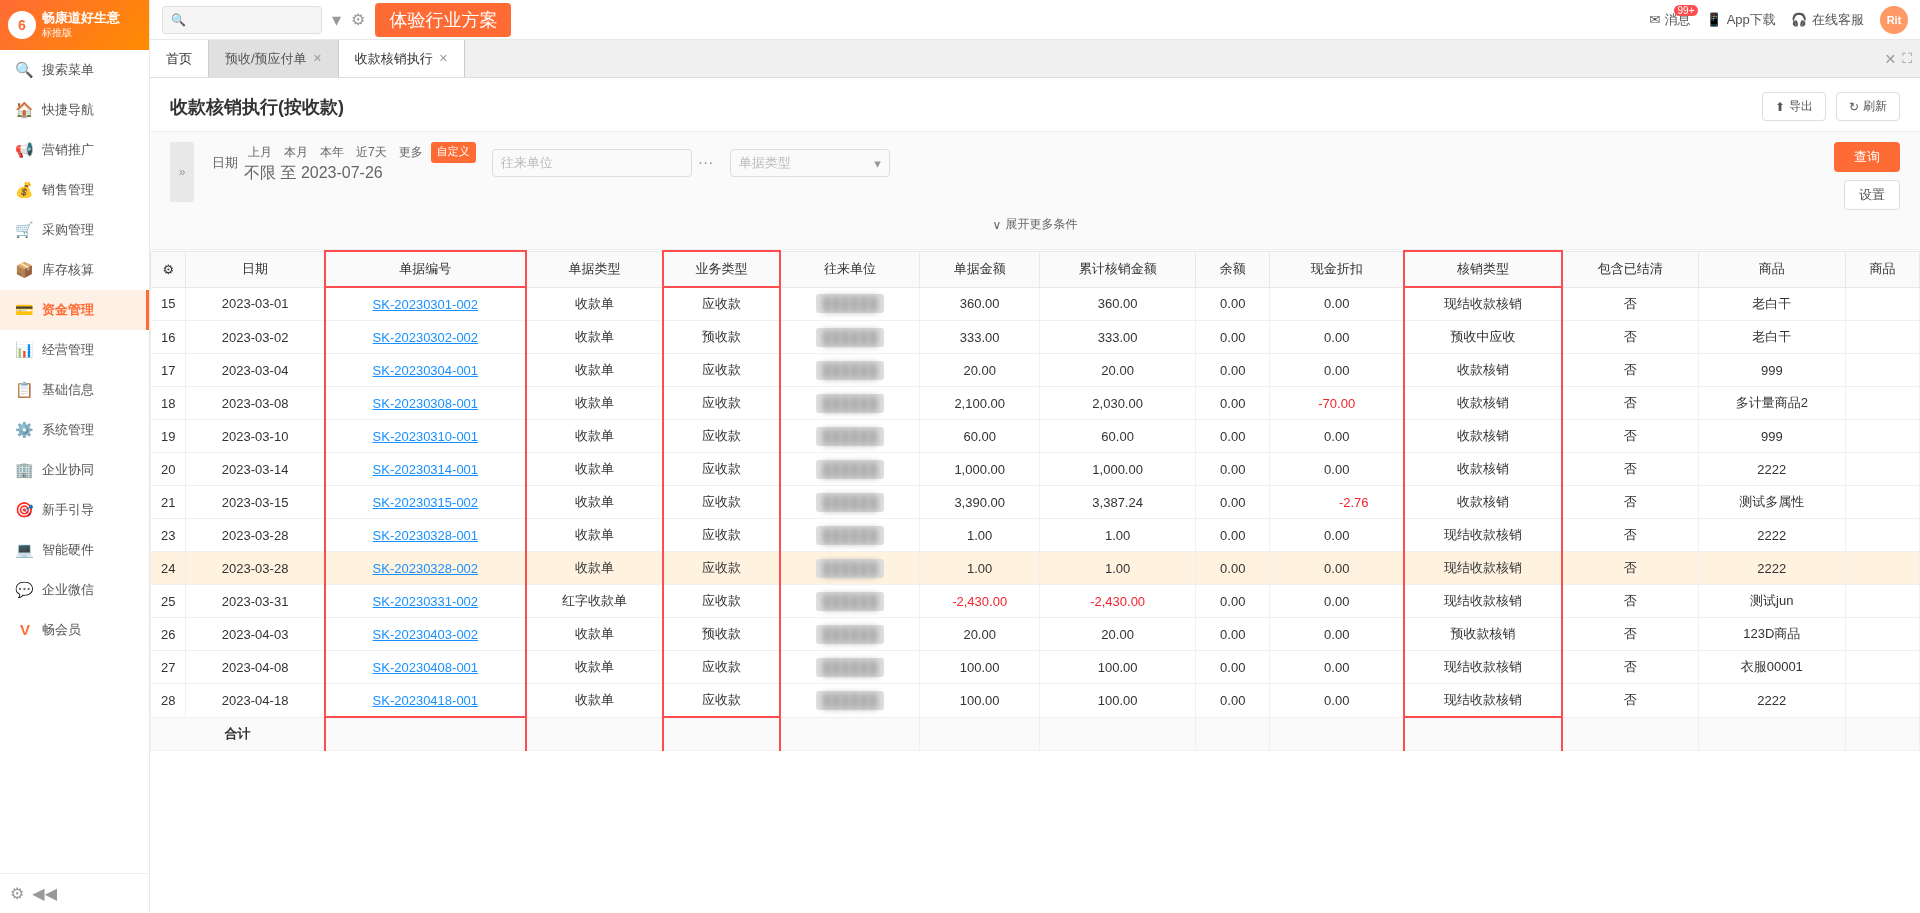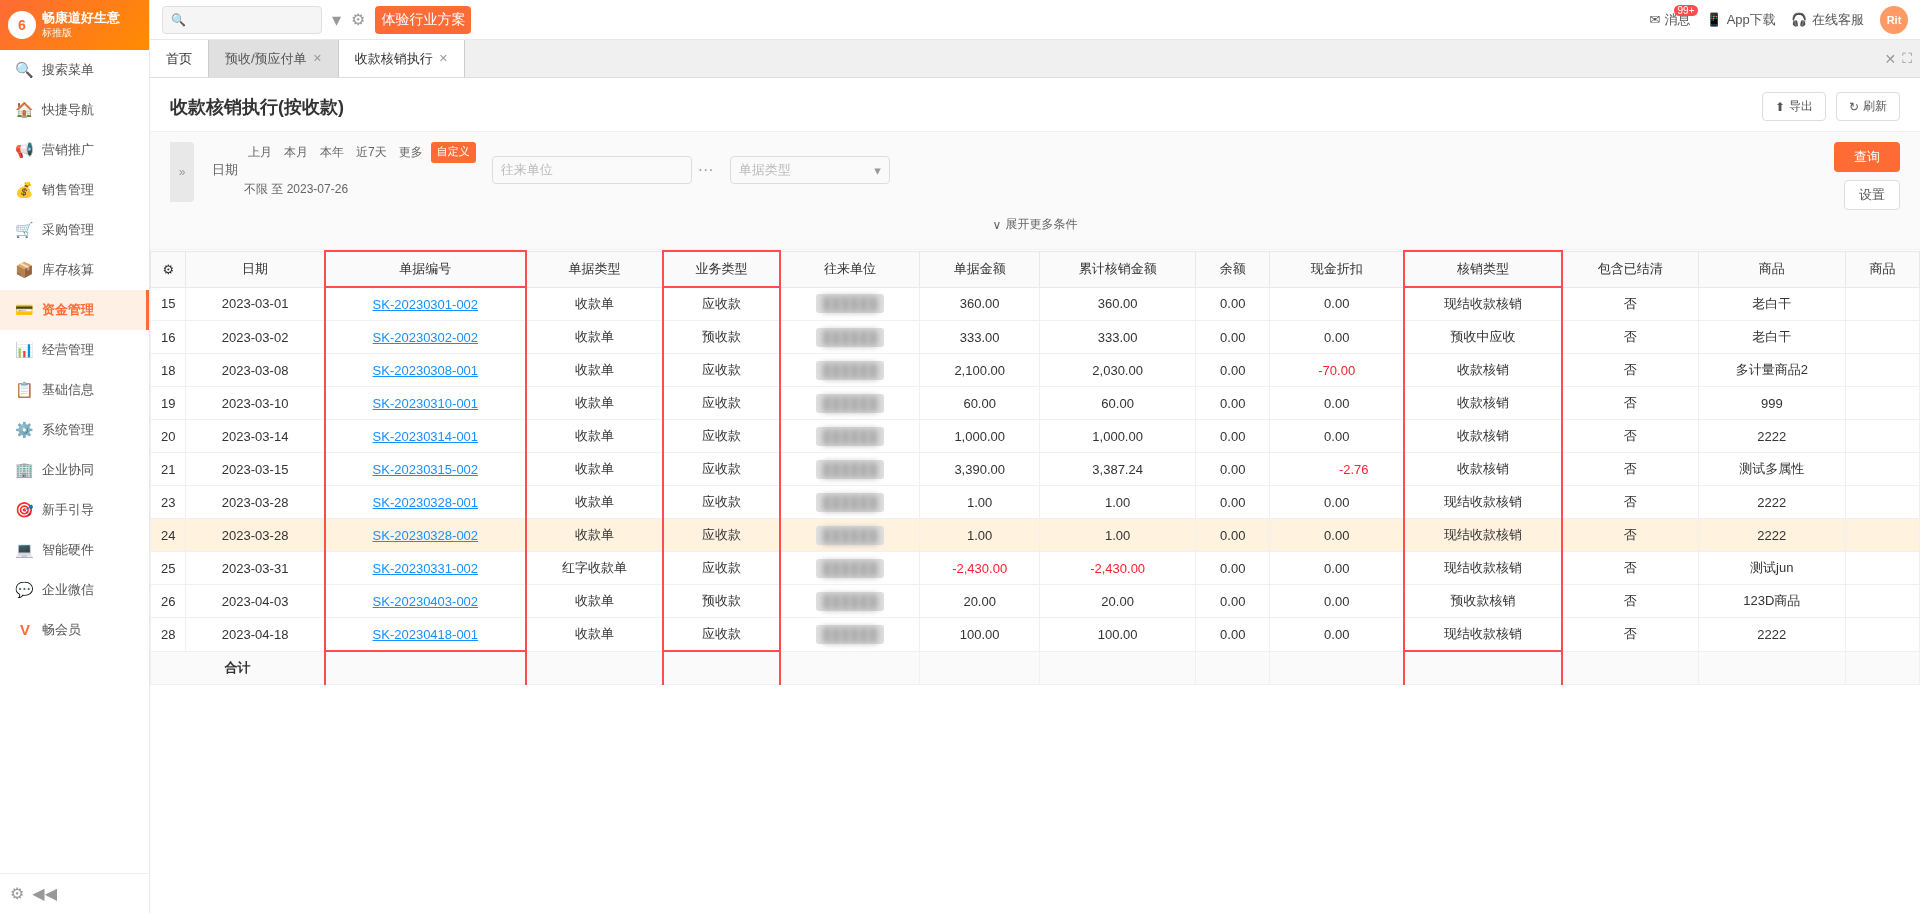--- a/index.html
+++ b/index.html
@@ -18,21 +18,21 @@
     .sidebar-bottom { padding: 10px; display: flex; gap: 8px; border-top: 1px solid #f0f0f0; }
     .sidebar-bottom-btn { color: #999; cursor: pointer; font-size: 16px; }
 
     
     .main { flex: 1; display: flex; flex-direction: column; overflow: hidden; }
 
     
     .topbar { height: 40px; background: white; border-bottom: 1px solid #e8e8e8; display: flex; align-items: center; padding: 0 12px; gap: 10px; }
     .topbar-search { flex: 0 0 160px; background: #f5f5f5; border: 1px solid #e0e0e0; border-radius: 4px; height: 28px; display: flex; align-items: center; padding: 0 8px; gap: 4px; color: #bbb; font-size: 12px; }
     .topbar-gear { color: #999; cursor: pointer; font-size: 16px; }
-    .topbar-btn { background: #ff6b35; color: white; border: none; border-radius: 4px; padding: 5px 6px; cursor: pointer; font-size: 14px; }
+    .topbar-btn { background: #ff6b35; color: white; border: none; border-radius: 4px; padding: 5px 14px; cursor: pointer; font-size: 18px; }
     .topbar-right { margin-left: auto; display: flex; align-items: center; gap: 16px; color: #555; font-size: 13px; }
     .topbar-msg { position: relative; cursor: pointer; display: flex; align-items: center; gap: 4px; }
     .badge { position: absolute; top: -6px; right: -8px; background: #ff4d4f; color: white; border-radius: 10px; font-size: 10px; padding: 0 4px; min-width: 16px; text-align: center; }
     .topbar-link { cursor: pointer; display: flex; align-items: center; gap: 4px; color: #555; }
     .topbar-avatar { width: 28px; height: 28px; background: #ff9966; border-radius: 50%; color: white; display: flex; align-items: center; justify-content: center; font-size: 11px; font-weight: bold; }
 
     
     .tabbar { height: 38px; background: #f0f0f0; display: flex; align-items: center; padding: 0; border-bottom: 1px solid #ddd; }
     .tab { display: flex; align-items: center; gap: 6px; padding: 8px 16px; cursor: pointer; font-size: 13px; color: #555; background: #e0e0e0; border-right: 1px solid #ccc; height: 100%; }
     .tab.home { background: #fff; color: #333; }
@@ -49,21 +49,21 @@
     .page-header-actions { display: flex; gap: 10px; }
     .btn-outline { border: 1px solid #ddd; background: white; border-radius: 4px; padding: 5px 12px; cursor: pointer; font-size: 12px; color: #555; display: flex; align-items: center; gap: 4px; }
 
     
     .filter-bar { padding: 10px 20px; border-bottom: 1px solid #f0f0f0; background: #fafafa; }
     .filter-item { display: flex; align-items: center; gap: 6px; }
     .filter-label { color: #666; font-size: 13px; }
     .filter-date-links { display: flex; gap: 4px; }
     .filter-date-link { color: #666; font-size: 12px; cursor: pointer; padding: 2px 4px; }
     .filter-custom { background: #ff6b35; color: white; border-radius: 3px; padding: 2px 6px; font-size: 11px; cursor: pointer; }
-    .filter-date-range { color: #666; font-size: 12px; margin-top: 18px; }
+    .filter-date-range { color: #666; font-size: 16px; margin-top: 0; }
     .filter-input { border: 1px solid #ddd; border-radius: 4px; padding: 4px 8px; font-size: 13px; color: #999; min-width: 160px; display: flex; align-items: center; justify-content: space-between; }
     .filter-dots { color: #999; font-size: 16px; cursor: pointer; }
     .filter-select { border: 1px solid #ddd; border-radius: 4px; padding: 4px 8px; font-size: 13px; color: #999; min-width: 120px; display: flex; align-items: center; justify-content: space-between; }
     .btn-query { background: #ff6b35; color: white; border: none; border-radius: 4px; padding: 6px 20px; cursor: pointer; font-size: 13px; }
     .btn-settings { border: 1px solid #ddd; background: white; border-radius: 4px; padding: 5px 14px; cursor: pointer; font-size: 13px; color: #555; margin-top: 4px; }
     .expand-bar { display: flex; align-items: center; justify-content: center; padding: 6px; color: #666; font-size: 12px; cursor: pointer; gap: 4px; }
 
     
     .table-wrapper { flex: 1; overflow: auto; }
     table { width: 100%; border-collapse: collapse; font-size: 13px; }
@@ -321,20 +321,36 @@
     <td style="">333.00</td>
     <td style="">333.00</td>
     <td>0.00</td>
     <td style="">0.00</td>
     <td style="border-left:2px solid #ff4d4f; border-right:2px solid #ff4d4f;margin-top:11px;">预收中应收</td>
     <td>否</td>
     <td>老白干</td>
     <td></td>
   </tr>
             <tr>
+    <td>17</td>
+    <td>2023-03-04</td>
+    <td style="border-left:2px solid #ff4d4f; border-right:2px solid #ff4d4f;"><a class="link">SK-20230304-001</a></td>
+    <td>收款单</td>
+    <td style="border-left:2px solid #ff4d4f; border-right:2px solid #ff4d4f;">应收款</td>
+    <td><span style="color:transparent;text-shadow:0 0 6px #aaa;background:#e0e0e0;padding:2px 6px;border-radius:3px;">██████</span></td>
+    <td style="">20.00</td>
+    <td style="">20.00</td>
+    <td>0.00</td>
+    <td style="">0.00</td>
+    <td style="border-left:2px solid #ff4d4f; border-right:2px solid #ff4d4f;">收款核销</td>
+    <td>否</td>
+    <td>999</td>
+    <td></td>
+  </tr>
+            <tr>
     <td>18</td>
     <td>2023-03-08</td>
     <td style="border-left:2px solid #ff4d4f; border-right:2px solid #ff4d4f;"><a class="link">SK-20230308-001</a></td>
     <td>收款单</td>
     <td style="border-left:2px solid #ff4d4f; border-right:2px solid #ff4d4f;">应收款</td>
     <td><span style="color:transparent;text-shadow:0 0 6px #aaa;background:#e0e0e0;padding:2px 6px;border-radius:3px;">██████</span></td>
     <td style="">2,100.00</td>
     <td style="">2,030.00</td>
     <td>0.00</td>
     <td style="color:#f5222d;">-70.00</td>
@@ -449,20 +465,36 @@
     <td style="">20.00</td>
     <td style="">20.00</td>
     <td>0.00</td>
     <td style="">0.00</td>
     <td style="border-left:2px solid #ff4d4f; border-right:2px solid #ff4d4f;">预收款核销</td>
     <td>否</td>
     <td>123D商品</td>
     <td></td>
   </tr>
             <tr>
+    <td>27</td>
+    <td>2023-04-08</td>
+    <td style="border-left:2px solid #ff4d4f; border-right:2px solid #ff4d4f;"><a class="link">SK-20230408-001</a></td>
+    <td>收款单</td>
+    <td style="border-left:2px solid #ff4d4f; border-right:2px solid #ff4d4f;">应收款</td>
+    <td><span style="color:transparent;text-shadow:0 0 6px #aaa;background:#e0e0e0;padding:2px 6px;border-radius:3px;">██████</span></td>
+    <td style="">100.00</td>
+    <td style="">100.00</td>
+    <td>0.00</td>
+    <td style="">0.00</td>
+    <td style="border-left:2px solid #ff4d4f; border-right:2px solid #ff4d4f;">现结收款核销</td>
+    <td>否</td>
+    <td>衣服00001</td>
+    <td></td>
+  </tr>
+            <tr>
     <td>28</td>
     <td>2023-04-18</td>
     <td style="border-left:2px solid #ff4d4f; border-right:2px solid #ff4d4f; border-bottom:2px solid #ff4d4f;"><a class="link">SK-20230418-001</a></td>
     <td>收款单</td>
     <td style="border-left:2px solid #ff4d4f; border-right:2px solid #ff4d4f; border-bottom:2px solid #ff4d4f;">应收款</td>
     <td><span style="color:transparent;text-shadow:0 0 6px #aaa;background:#e0e0e0;padding:2px 6px;border-radius:3px;">██████</span></td>
     <td style="">100.00</td>
     <td style="">100.00</td>
     <td>0.00</td>
     <td style="">0.00</td>

